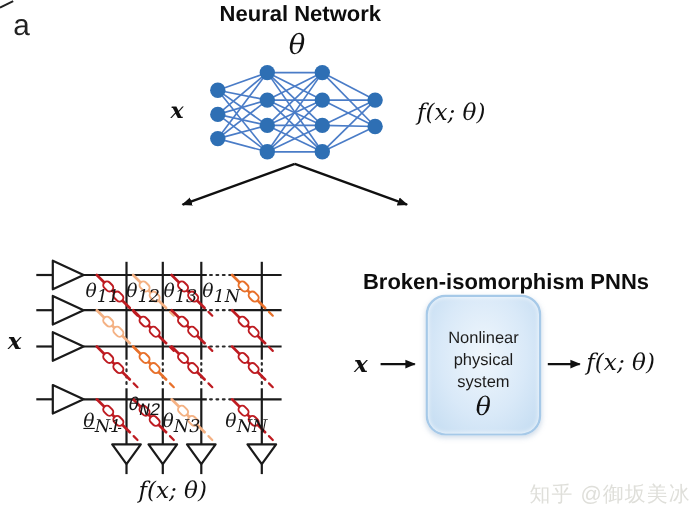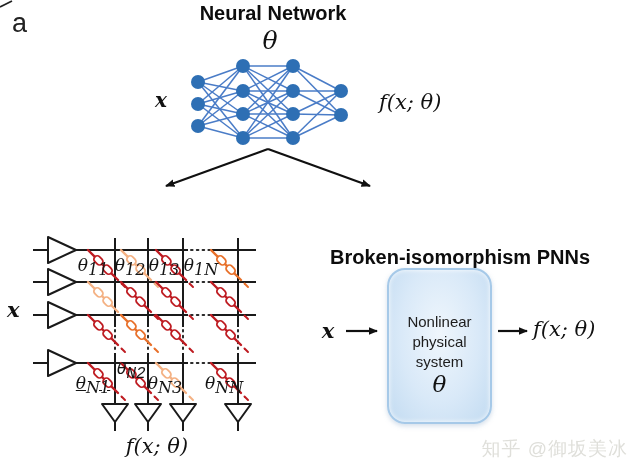--- a/index.html
+++ b/index.html
@@ -15,21 +15,21 @@
   .bold{font-weight:700;}
   .tlabel{position:absolute;transform:translateX(-50%);font-family:"DejaVu Serif",serif;
           font-style:italic;font-size:17px;color:#151515;white-space:nowrap;line-height:1;}
   .tlabel sub{font-size:16px;font-style:italic;}
   .node{fill:var(--node_blue);}
   .edge{stroke:var(--edge_blue);stroke-width:1.5;fill:none;}
   .wire{stroke:var(--line_black);stroke-width:2;}
   .amp{fill:#fff;stroke:var(--line_black);stroke-width:2;stroke-linejoin:round;}
   .arrowline{stroke:#101010;stroke-width:2.2;fill:none;}
   .dots{stroke:#2a2a2a;stroke-width:2;stroke-dasharray:1.6 4.2;stroke-linecap:round;fill:none;}
-  #sysbox{position:absolute;left:387px;top:268px;width:105px;height:156px;box-sizing:border-box;
+  #sysbox{position:absolute;left:387px;top:268px;width:105px;height:128px;box-sizing:border-box;
           border-radius:18px;border:2px solid var(--box_border);
           background:radial-gradient(ellipse at 50% 42%, #EFF6FC 0%, var(--box_fill) 55%, #C2DBF1 100%);
           box-shadow:0 2px 5px rgba(130,160,195,.35), inset 0 0 5px rgba(255,255,255,.9);
           display:flex;flex-direction:column;align-items:center;justify-content:center;padding-top:16px;}
   .boxline{font:400 15px "Liberation Sans",sans-serif;color:#1c1c1c;line-height:1.33;text-align:center;}
   .boxtheta{font-family:"DejaVu Serif",serif;font-style:italic;font-size:23px;color:#111;margin-top:1px;line-height:1;}
   .watermark{position:absolute;left:468px;top:436px;width:160px;text-align:right;
              font:400 19px "Liberation Sans",sans-serif;color:var(--watermark_gray);
              letter-spacing:1px;text-shadow:0 1px 0 #ffffff;}
 </style>

